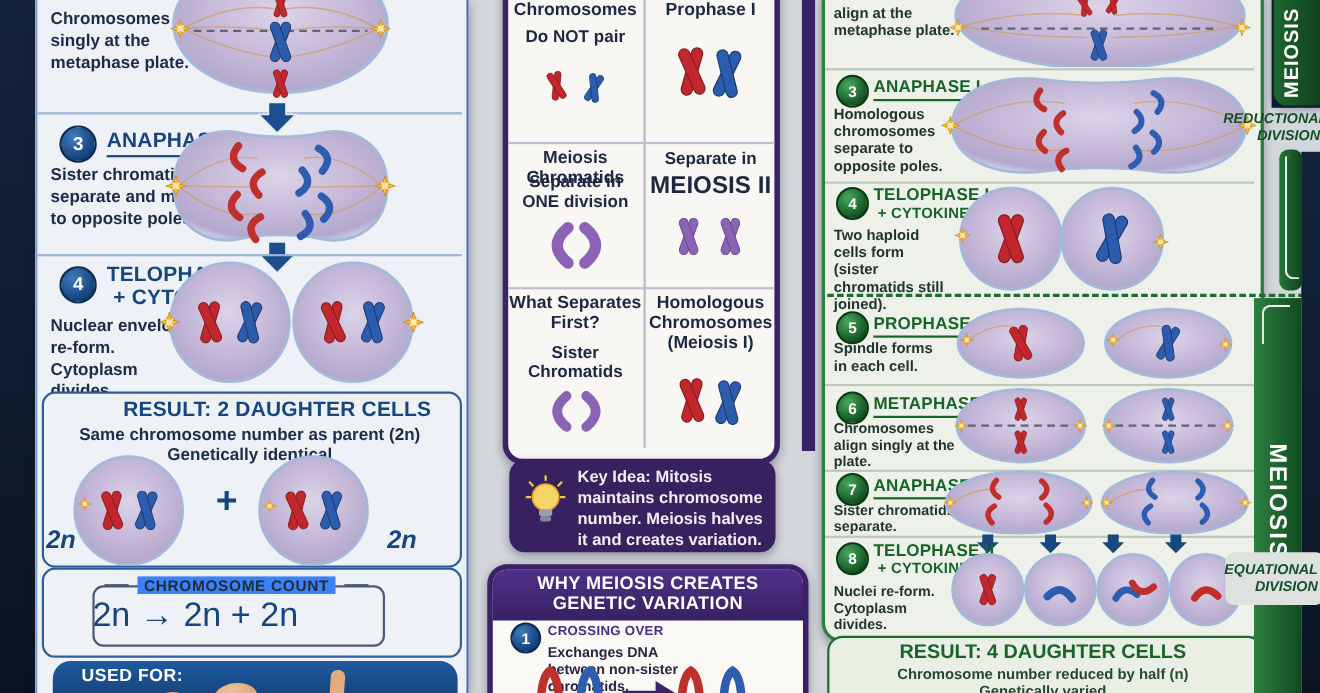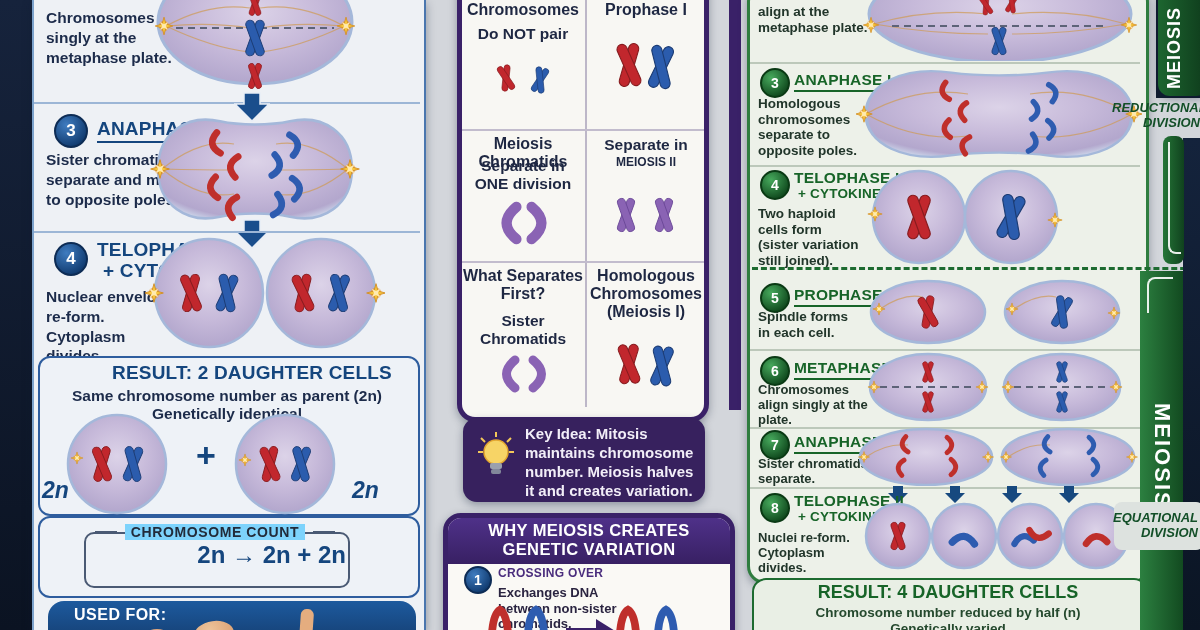--- a/index.html
+++ b/index.html
@@ -158,24 +158,24 @@
       <use href="#chrX" class="cB" transform="translate(69,52) scale(0.75) rotate(3)"></use>
       <use href="#star" transform="translate(13,48) scale(0.55)"></use>
     </svg>
     <div class="abs" style="left:42px;top:477px;font-size:23px;font-weight:800;font-style:italic;color:#15467e;">2n</div>
     <div class="abs" style="left:352px;top:477px;font-size:23px;font-weight:800;font-style:italic;color:#15467e;">2n</div>
 
     <div class="abs" style="left:38px;top:516px;width:378px;height:78px;border:2.5px solid #2e5d9e;border-radius:12px;background:#eef2f7;"></div>
     <div class="abs" style="left:84px;top:532px;width:262px;height:52px;border:2px solid #4a5a74;border-radius:10px;"></div>
     <div class="abs count-label" style="left:84px;top:524px;width:262px;">
       <i class="rule"></i>
-        <span style="background:#7dd3fc;padding:0 6px;">CHROMOSOME COUNT</span>
+        <span style="background:#3b82f6;padding:0 6px;">CHROMOSOME COUNT</span>
         <i class="rule"></i>
     </div>
-    <div class="abs" style="left:84px;top:541px;width:262px;text-align:right;font-size:24px;font-weight:700;color:#15467e;">2n → 2n + 2n</div>
+    <div class="abs" style="left:84px;top:541px;width:262px;text-align:left;font-size:31px;font-weight:400;color:#15467e;">2n → 2n + 2n</div>
 
     <div class="abs" style="left:48px;top:601px;width:368px;height:40px;border-radius:16px 16px 0 0;background:linear-gradient(180deg,#1d5a9e,#153f73);overflow:hidden;">
       <span class="abs" style="left:26px;top:5px;color:#fff;font-weight:800;font-size:16px;letter-spacing:.5px;">USED FOR:</span>
       <i class="abs" style="left:96px;top:28px;width:26px;height:16px;background:#e2a87f;border-radius:50%;"></i>
       <i class="abs" style="left:146px;top:20px;width:40px;height:26px;background:radial-gradient(circle at 40% 35%,#eec49b,#d99d6f);border-radius:50%;transform:rotate(-8deg);"></i>
       <i class="abs" style="left:252px;top:8px;width:13px;height:34px;background:#e5ad7f;border-radius:6px 6px 4px 4px;transform:rotate(4deg);"></i>
     </div>
   </section>
 
   <section>
@@ -198,21 +198,21 @@
     </svg>
 
     <div class="abs tcell" style="left:462px;top:135px;width:122px;">Meiosis Chromatids</div>
     <div class="abs tcell-sub" style="left:462px;top:157px;width:122px;">Separate in</div>
     <div class="abs tcell-sub" style="left:462px;top:175px;width:122px;"><b>ONE</b><span> division</span></div>
     <svg class="abs" style="left:486px;top:195px;" width="76" height="56" viewBox="0 0 76 56">
       <use href="#bent" class="bP" transform="translate(20,28) scale(1.15)"></use>
       <use href="#bent" class="bP" transform="translate(56,28) scale(-1.15,1.15)"></use>
     </svg>
     <div class="abs tcell-sub" style="left:588px;top:136px;width:116px;font-weight:700;">Separate in</div>
-    <div class="abs tcell" style="left:588px;top:155px;width:116px;font-size:12px;font-weight:800;">MEIOSIS II</div>
+    <div class="abs tcell" style="left:588px;top:155px;width:116px;font-size:22px;font-weight:800;">MEIOSIS II</div>
     <svg class="abs" style="left:600px;top:180px;" width="92" height="70" viewBox="0 0 92 70">
       <use href="#chrX" class="cP" transform="translate(26,35) scale(0.72)"></use>
       <use href="#chrX" class="cP" transform="translate(64,35) scale(0.72)"></use>
     </svg>
 
     <div class="abs tcell" style="left:462px;top:267px;width:122px;text-align:center;">What Separates</div>
     <div class="abs tcell" style="left:462px;top:285px;width:122px;">First?</div>
     <div class="abs tcell-sub" style="left:462px;top:312px;width:122px;">Sister</div>
     <div class="abs tcell-sub" style="left:462px;top:330px;width:122px;">Chromatids</div>
     <svg class="abs" style="left:486px;top:350px;" width="76" height="48" viewBox="0 0 76 48">
@@ -306,21 +306,21 @@
       <use href="#bent" class="bB" transform="translate(182,45) scale(-0.62,0.62) rotate(-6)"></use>
       <use href="#bent" class="bB" transform="translate(198,63) scale(-0.62,0.62) rotate(4)"></use>
       <use href="#bent" class="bB" transform="translate(180,78) scale(-0.62,0.62) rotate(-14)"></use>
       <use href="#star" transform="translate(8,48) scale(0.75)"></use>
       <use href="#star" transform="translate(278,48) scale(0.75)"></use>
     </svg>
 
     <div class="abs num-circle nc-green" style="left:760px;top:170px;">4</div>
     <div class="abs title-g" style="left:794px;top:169px;">TELOPHASE I</div>
     <div class="abs title-g2" style="left:798px;top:186px;">+ CYTOKINESIS</div>
-    <p class="abs body-g" style="left:758px;top:206px;width:104px;margin:0;">Two haploid cells form (sister variation still joined).</p>
+    <p class="abs body-g" style="left:758px;top:206px;width:104px;margin:0;">Two haploid cells form (sister chromatids still joined).</p>
     <svg class="abs" style="left:866px;top:168px;" width="198" height="98" viewBox="0 0 198 98">
       <circle class="memT" cx="53" cy="49" r="46"></circle>
         <circle class="memT" cx="145" cy="49" r="46"></circle>
       <use href="#chrX" class="cR" transform="translate(53,49) scale(0.95)"></use>
       <use href="#chrX" class="cB" transform="translate(145,49) scale(0.95) rotate(10)"></use>
       <use href="#star" transform="translate(9,46) scale(0.65)"></use>
       <use href="#star" transform="translate(189,52) scale(0.65)"></use>
     </svg>
     <div class="abs" style="left:752px;top:267px;width:452px;border-top:3px dashed #1d6b30;"></div>
 

